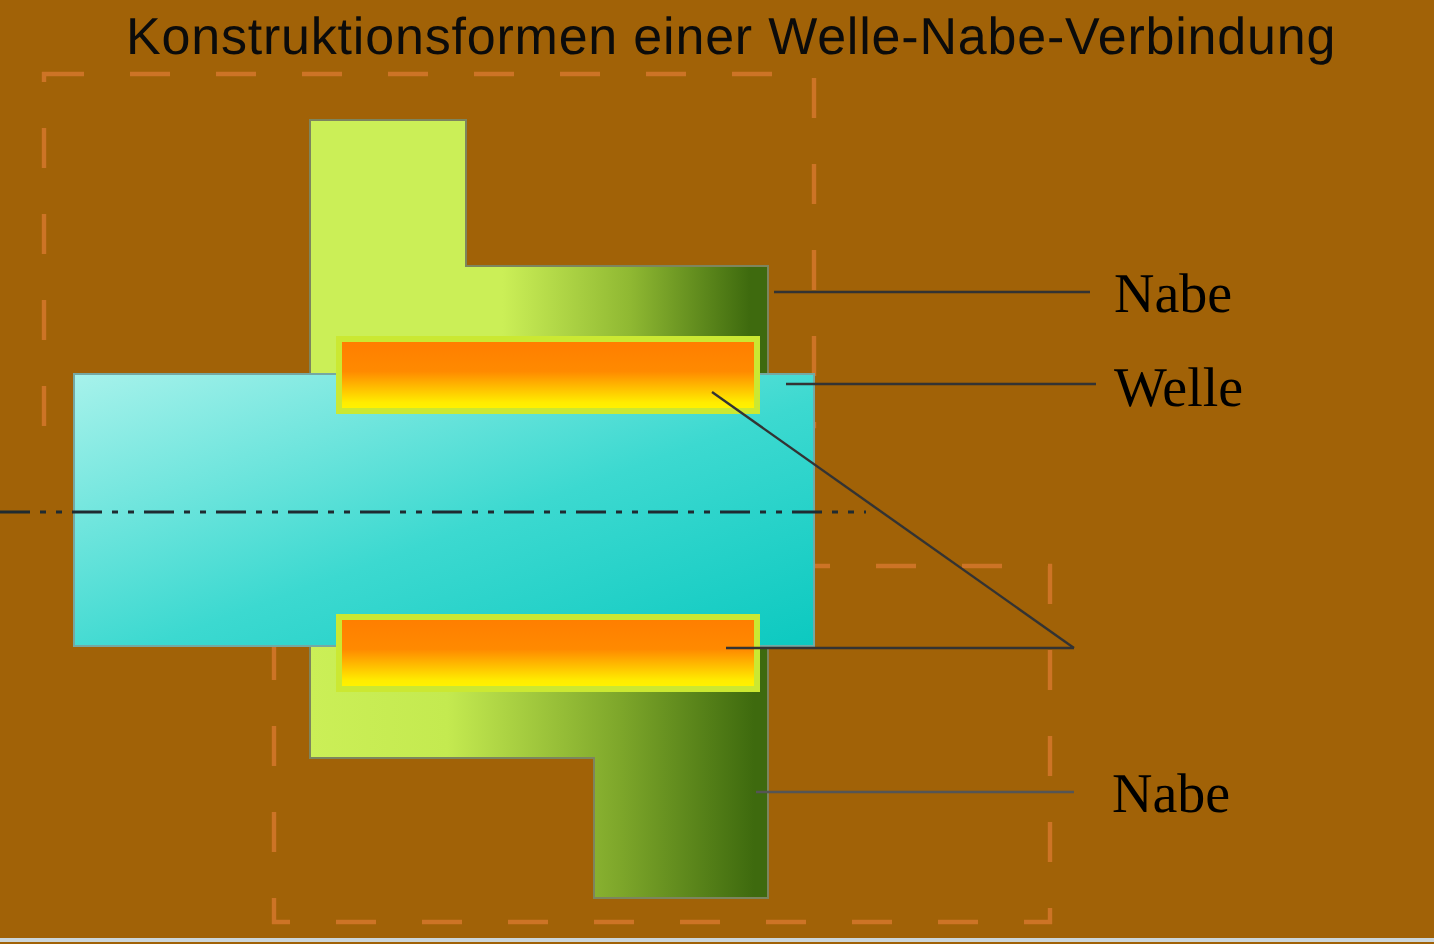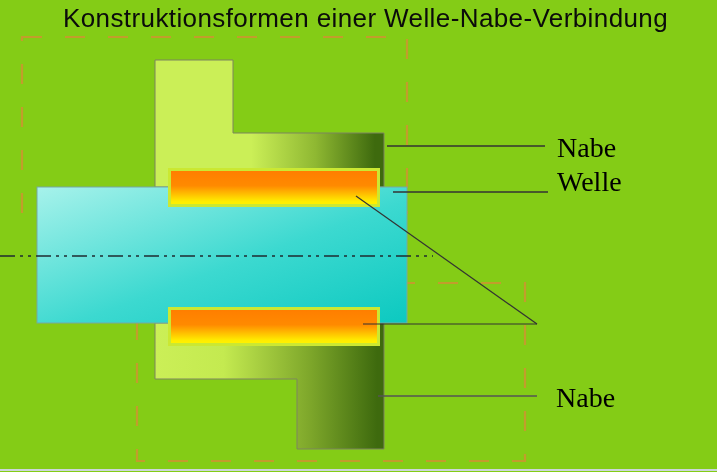--- a/index.html
+++ b/index.html
@@ -1,20 +1,20 @@
 <!DOCTYPE html>
 <html><head>
 <meta charset="utf-8">
 <style>
   html, body { margin: 0; padding: 0; background: #ffffff; }
   #stage {
     position: relative;
     width: 717px;
     height: 472px;
-    background: #84cc16;
+    background: #a16207;
     overflow: hidden;
     font-family: "Liberation Sans", sans-serif;
   }
   #diagram-svg { position: absolute; left: 0; top: 0; }
   .title {
     position: absolute;
     left: 63px;
     top: 3px;
     font-size: 26px;
     letter-spacing: 0.4px;
@@ -23,21 +23,21 @@
   }
   .part-label {
     position: absolute;
     font-size: 28px;
     line-height: 28px;
     color: #000000;
     white-space: nowrap;
     font-family: Liberation Serif, serif;
   }
   #label-nabe-top    { left: 557px; top: 134px; }
-  #label-welle       { left: 557px; top: 168px; }
+  #label-welle       { left: 557px; top: 181px; }
   #label-passfeder   { left: 552px; top: 316px; }
   #label-nabe-bottom { left: 556px; top: 384px; }
   .page-rule {
     position: absolute;
     left: 0; top: 469px;
     width: 717px; height: 2px;
     background: #ccd6da;
   }
 </style>
 </head>

